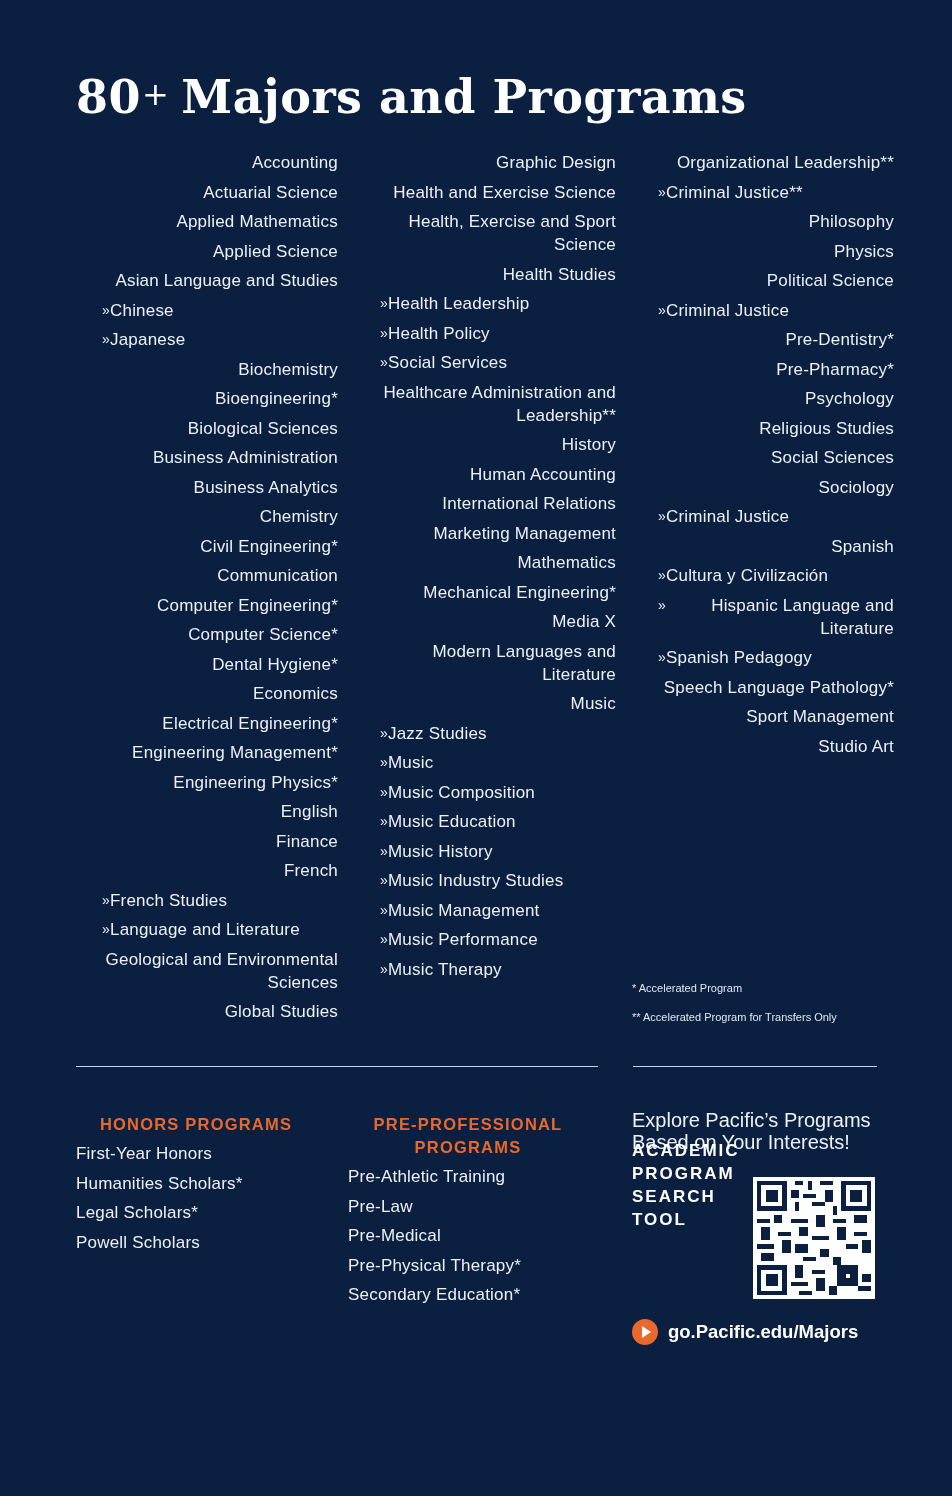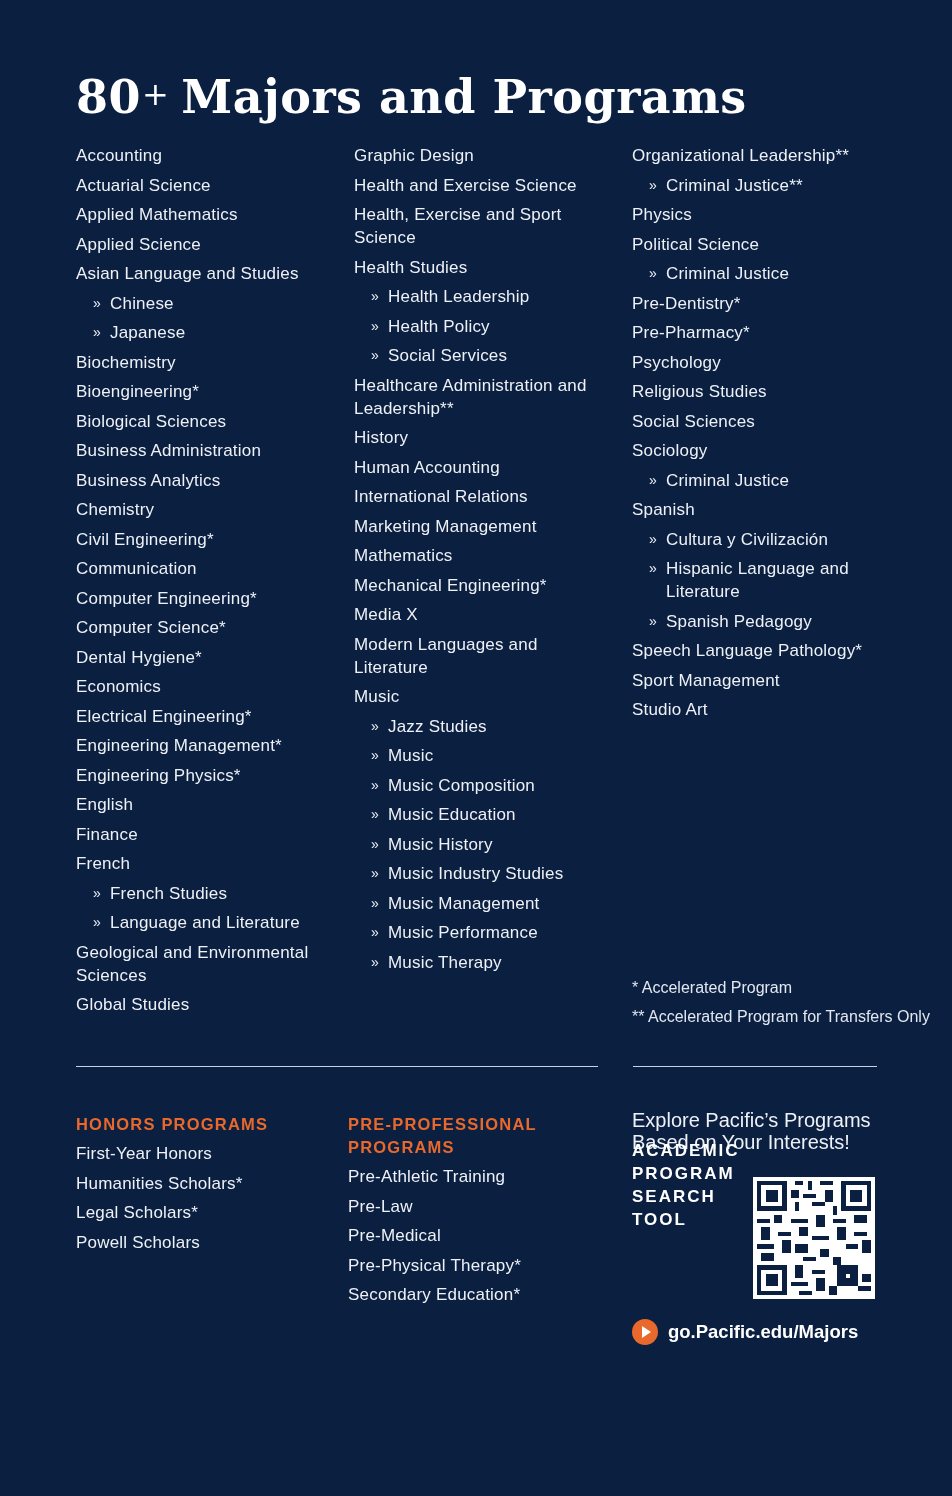--- a/index.html
+++ b/index.html
@@ -6,32 +6,32 @@
   body {
     width:952px; height:1496px; background:#0b1f40; color:#eef1f6;
     font-family:"Liberation Sans", sans-serif; position:relative; overflow:hidden;
   }
   .title {
     position:absolute; left:76px; top:64px; margin:0;
     font-family:"DejaVu Serif", serif; font-weight:bold; font-size:46px;
     color:#ffffff; letter-spacing:0.5px; line-height:60px; white-space:nowrap;
   }
   .title .plus { font-weight:normal; font-size:32px; vertical-align:8px; margin-left:1px; margin-right:12px; }
-  .col { position:absolute; top:144px; width:262px; }
+  .col { position:absolute; top:151px; width:262px;text-align:right; }
   .col1 { left:76px; } .col2 { left:354px; } .col3 { left:632px; }
   .item { font-size:17px; line-height:23px; padding-bottom:6.5px; color:#eef1f6; letter-spacing:0.2px; }
   .item.sub { padding-left:17px; display:flex; }
   .item.sub .bullet { width:17px; flex:0 0 17px; font-size:14px; }
-  .legend { position:absolute; left:632px; top:980px; font-size:16px; color:#e3e8f0; }
+  .legend { position:absolute; left:632px; top:980px; font-size:11px; color:#e3e8f0; }
   .legend div { margin-bottom:13px; line-height:16px; }
   .rule { position:absolute; height:1px; background:#c6d3e6; top:1066px; }
   .rule1 { left:76px; width:522px; } .rule2 { left:633px; width:244px; }
   .section { position:absolute; top:1113px; }
   .sec-honors { left:76px; width:240px; } .sec-prepro { left:348px; width:240px; }
-  .sec-head { color:#e8692b; font-weight:bold; font-size:16.5px; letter-spacing:1.2px; line-height:23px; margin-bottom:6px; }
+  .sec-head { color:#e8692b; font-weight:bold; font-size:16.5px; letter-spacing:1.2px; line-height:23px; margin-bottom:6px;text-align:center; }
   .section .item { padding-bottom:6.5px; }
   .explore { position:absolute; left:632px; top:1109px; font-size:20px; line-height:22px; color:#eef1f6; width:260px; }
   .tool { position:absolute; left:632px; top:1139px; font-weight:bold; font-size:17px; letter-spacing:2px; line-height:23px; color:#ffffff; }
   .qr { position:absolute; left:753px; top:1177px; width:122px; height:122px; background:#ffffff; }
   .url { position:absolute; left:632px; top:1319px; display:flex; align-items:center; }
   .play { width:26px; height:26px; border-radius:50%; background:#e8692b; position:relative; margin-right:10px; }
   .play:after { content:""; position:absolute; left:10px; top:7px; border-left:9px solid #fff; border-top:6px solid transparent; border-bottom:6px solid transparent; }
   .url-text { font-weight:bold; font-size:18.5px; color:#ffffff; }
 </style>
 </head>
@@ -145,20 +145,21 @@
       <span class="bullet">»</span>
       <span>Music Therapy</span>
     </div>
   </div>
 <div class="col col3">
     <div class="item">Organizational Leadership**</div>
     <div class="item sub">
       <span class="bullet">»</span>
       <span>Criminal Justice**</span>
     </div>
+    <div class="item">Philosophy</div>
     <div class="item">Physics</div>
     <div class="item">Political Science</div>
     <div class="item sub">
       <span class="bullet">»</span>
       <span>Criminal Justice</span>
     </div>
     <div class="item">Pre-Dentistry*</div>
     <div class="item">Pre-Pharmacy*</div>
     <div class="item">Psychology</div>
     <div class="item">Religious Studies</div>

